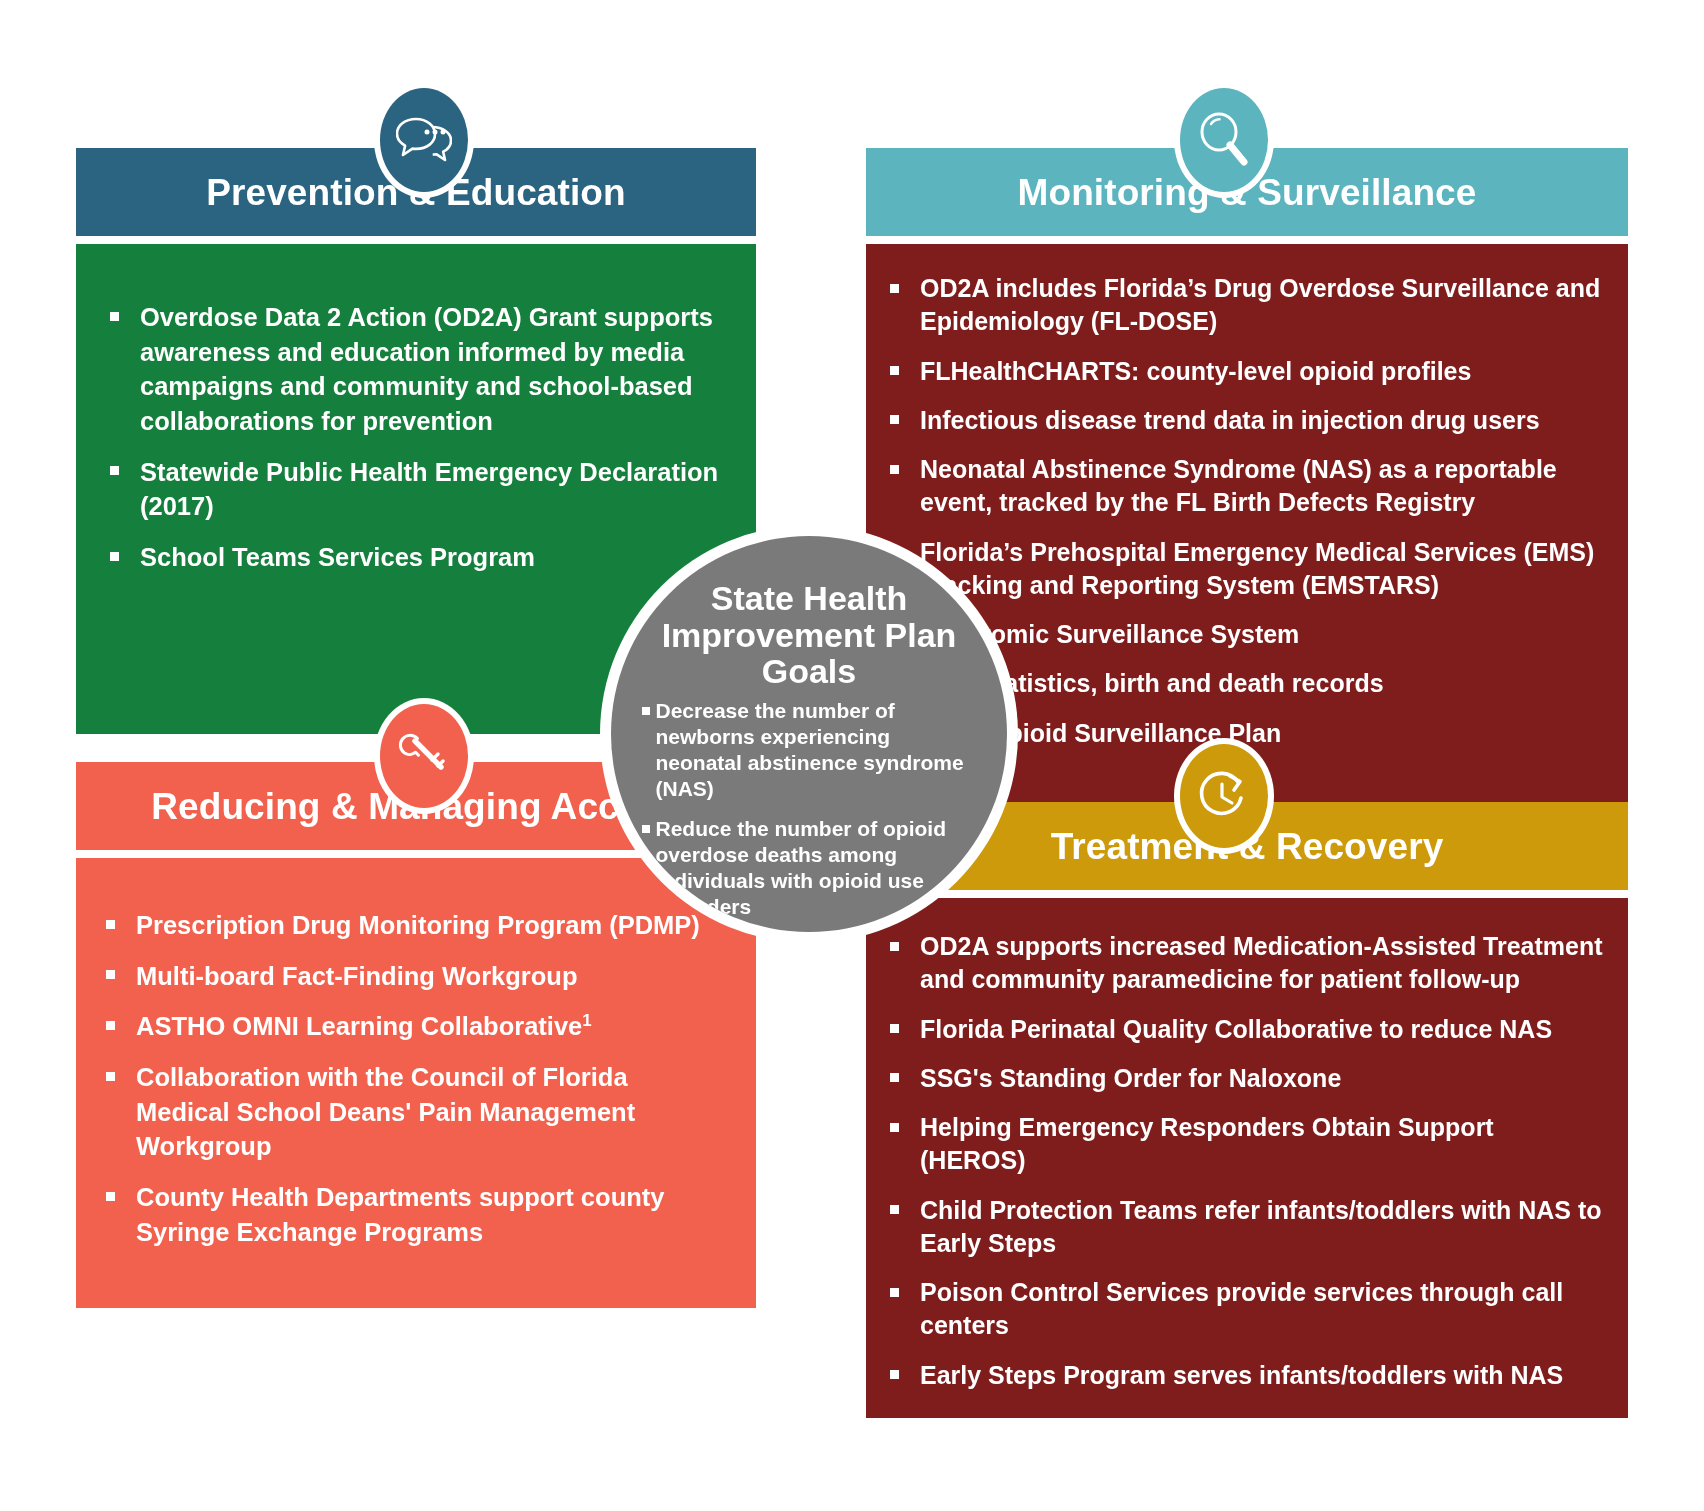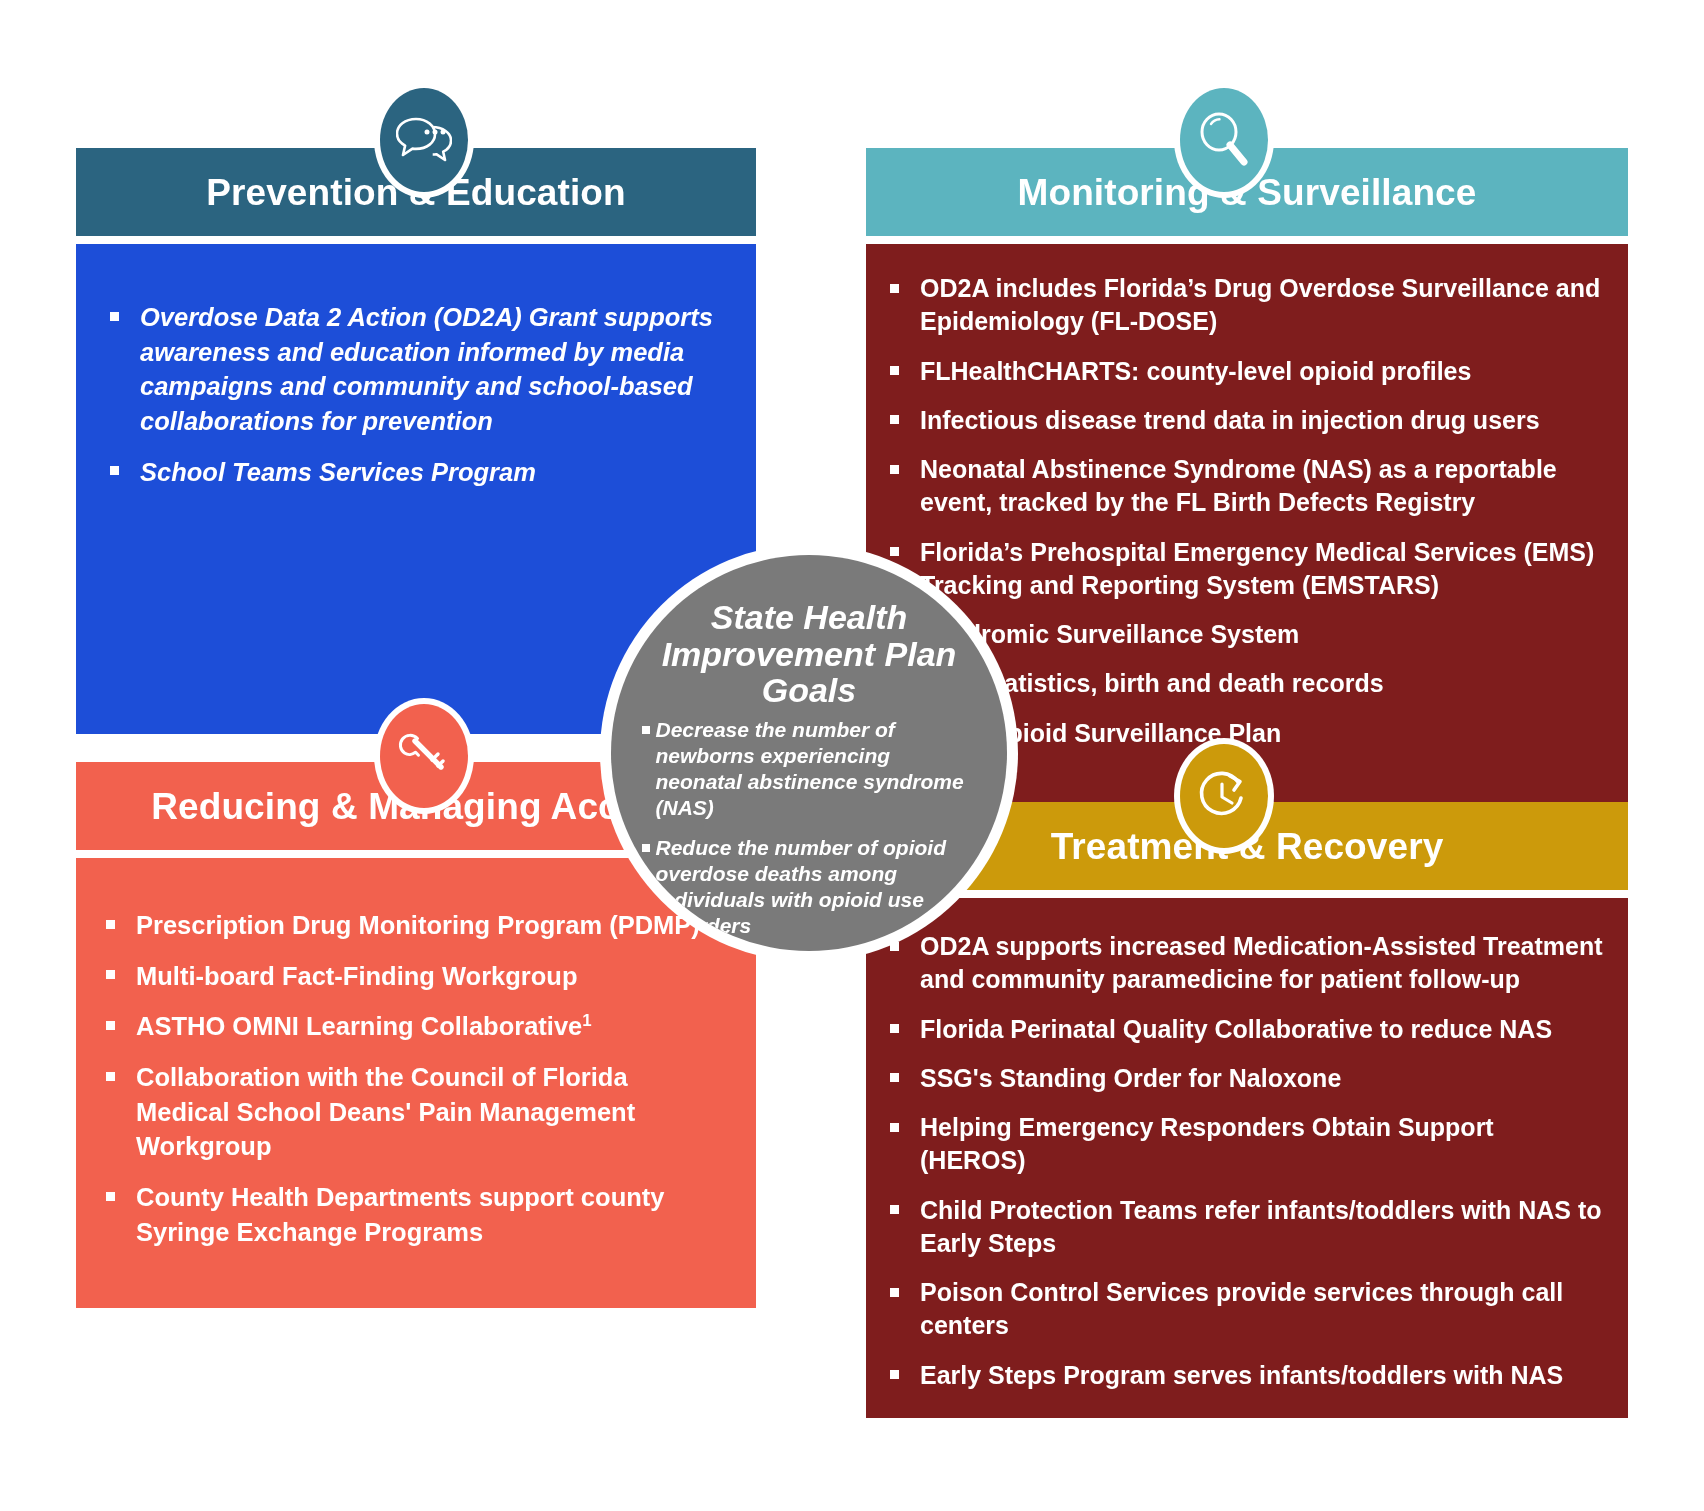--- a/index.html
+++ b/index.html
@@ -144,25 +144,29 @@
 </style>
 </head>
 <body>
 
 <div id="canvas">
 
   <div class="panel">
     <div class="panel-header" id="prev-header" style="left:76px; top:148px; width:680px; height:88px; background:#2b6480;">
       <span class="panel-title">Prevention &amp; Education</span>
     </div>
-    <div class="panel-body" style="left:76px; top:244px; width:680px; height:490px; background:#1d4ed8; padding:56px 34px 0 34px;font-style:italic;">
+    <div class="panel-body" style="left:76px; top:244px; width:680px; height:490px; background:#15803d; padding:56px 34px 0 34px;">
       <ul class="bullets" id="prev-list" style="font-size:25.5px; line-height:1.36;">
           <li class="lvl0">
             <span class="sq"></span>
             <span class="txt">Overdose Data 2 Action (OD2A) Grant supports awareness and education informed by media campaigns and community and school-based collaborations for prevention</span>
+          </li>
+          <li class="lvl0">
+            <span class="sq"></span>
+            <span class="txt">Statewide Public Health Emergency Declaration (2017)</span>
           </li>
           <li class="lvl0">
             <span class="sq"></span>
             <span class="txt">School Teams Services Program</span>
           </li>
         </ul>
     </div>
   </div>
 
   <div class="icon-badge" style="left:374px; top:82px; width:100px; height:116px;">
@@ -311,21 +315,21 @@
   <div class="icon-badge" style="left:1174px; top:738px; width:100px; height:116px;">
     <div class="icon-disc" style="width:88px; height:104px; background:#cc9a0b;">
       <svg width="56" height="56" viewBox="0 0 56 56" aria-hidden="true">
         <path d="M42 14 A20 20 0 1 0 45 30" fill="none" stroke="#ffffff" stroke-width="3.6" stroke-linecap="round"></path>
         <path d="M34 8 L44 13.5 L38 22" fill="none" stroke="#ffffff" stroke-width="3.6" stroke-linecap="round" stroke-linejoin="round"></path>
         <path d="M26 16 L26 29 L36 35" fill="none" stroke="#ffffff" stroke-width="3.2" stroke-linecap="round" stroke-linejoin="round"></path>
       </svg>
     </div>
   </div>
 
-  <div id="center-ring" style="left:600px; top:544px; width:418px; height:418px;font-style:italic;">
+  <div id="center-ring" style="left:600px; top:525px; width:418px; height:418px;">
     <div id="center-circle" style="width:396px; height:396px;">
       <div id="center-title">State Health Improvement Plan Goals</div>
       <ul id="center-goals">
           <li><span class="sq"></span><span>Decrease the number of newborns experiencing neonatal abstinence syndrome (NAS)</span></li>
           <li><span class="sq"></span><span>Reduce the number of opioid overdose deaths among individuals with opioid use disorders</span></li>
         </ul>
     </div>
   </div>
 
 </div>

